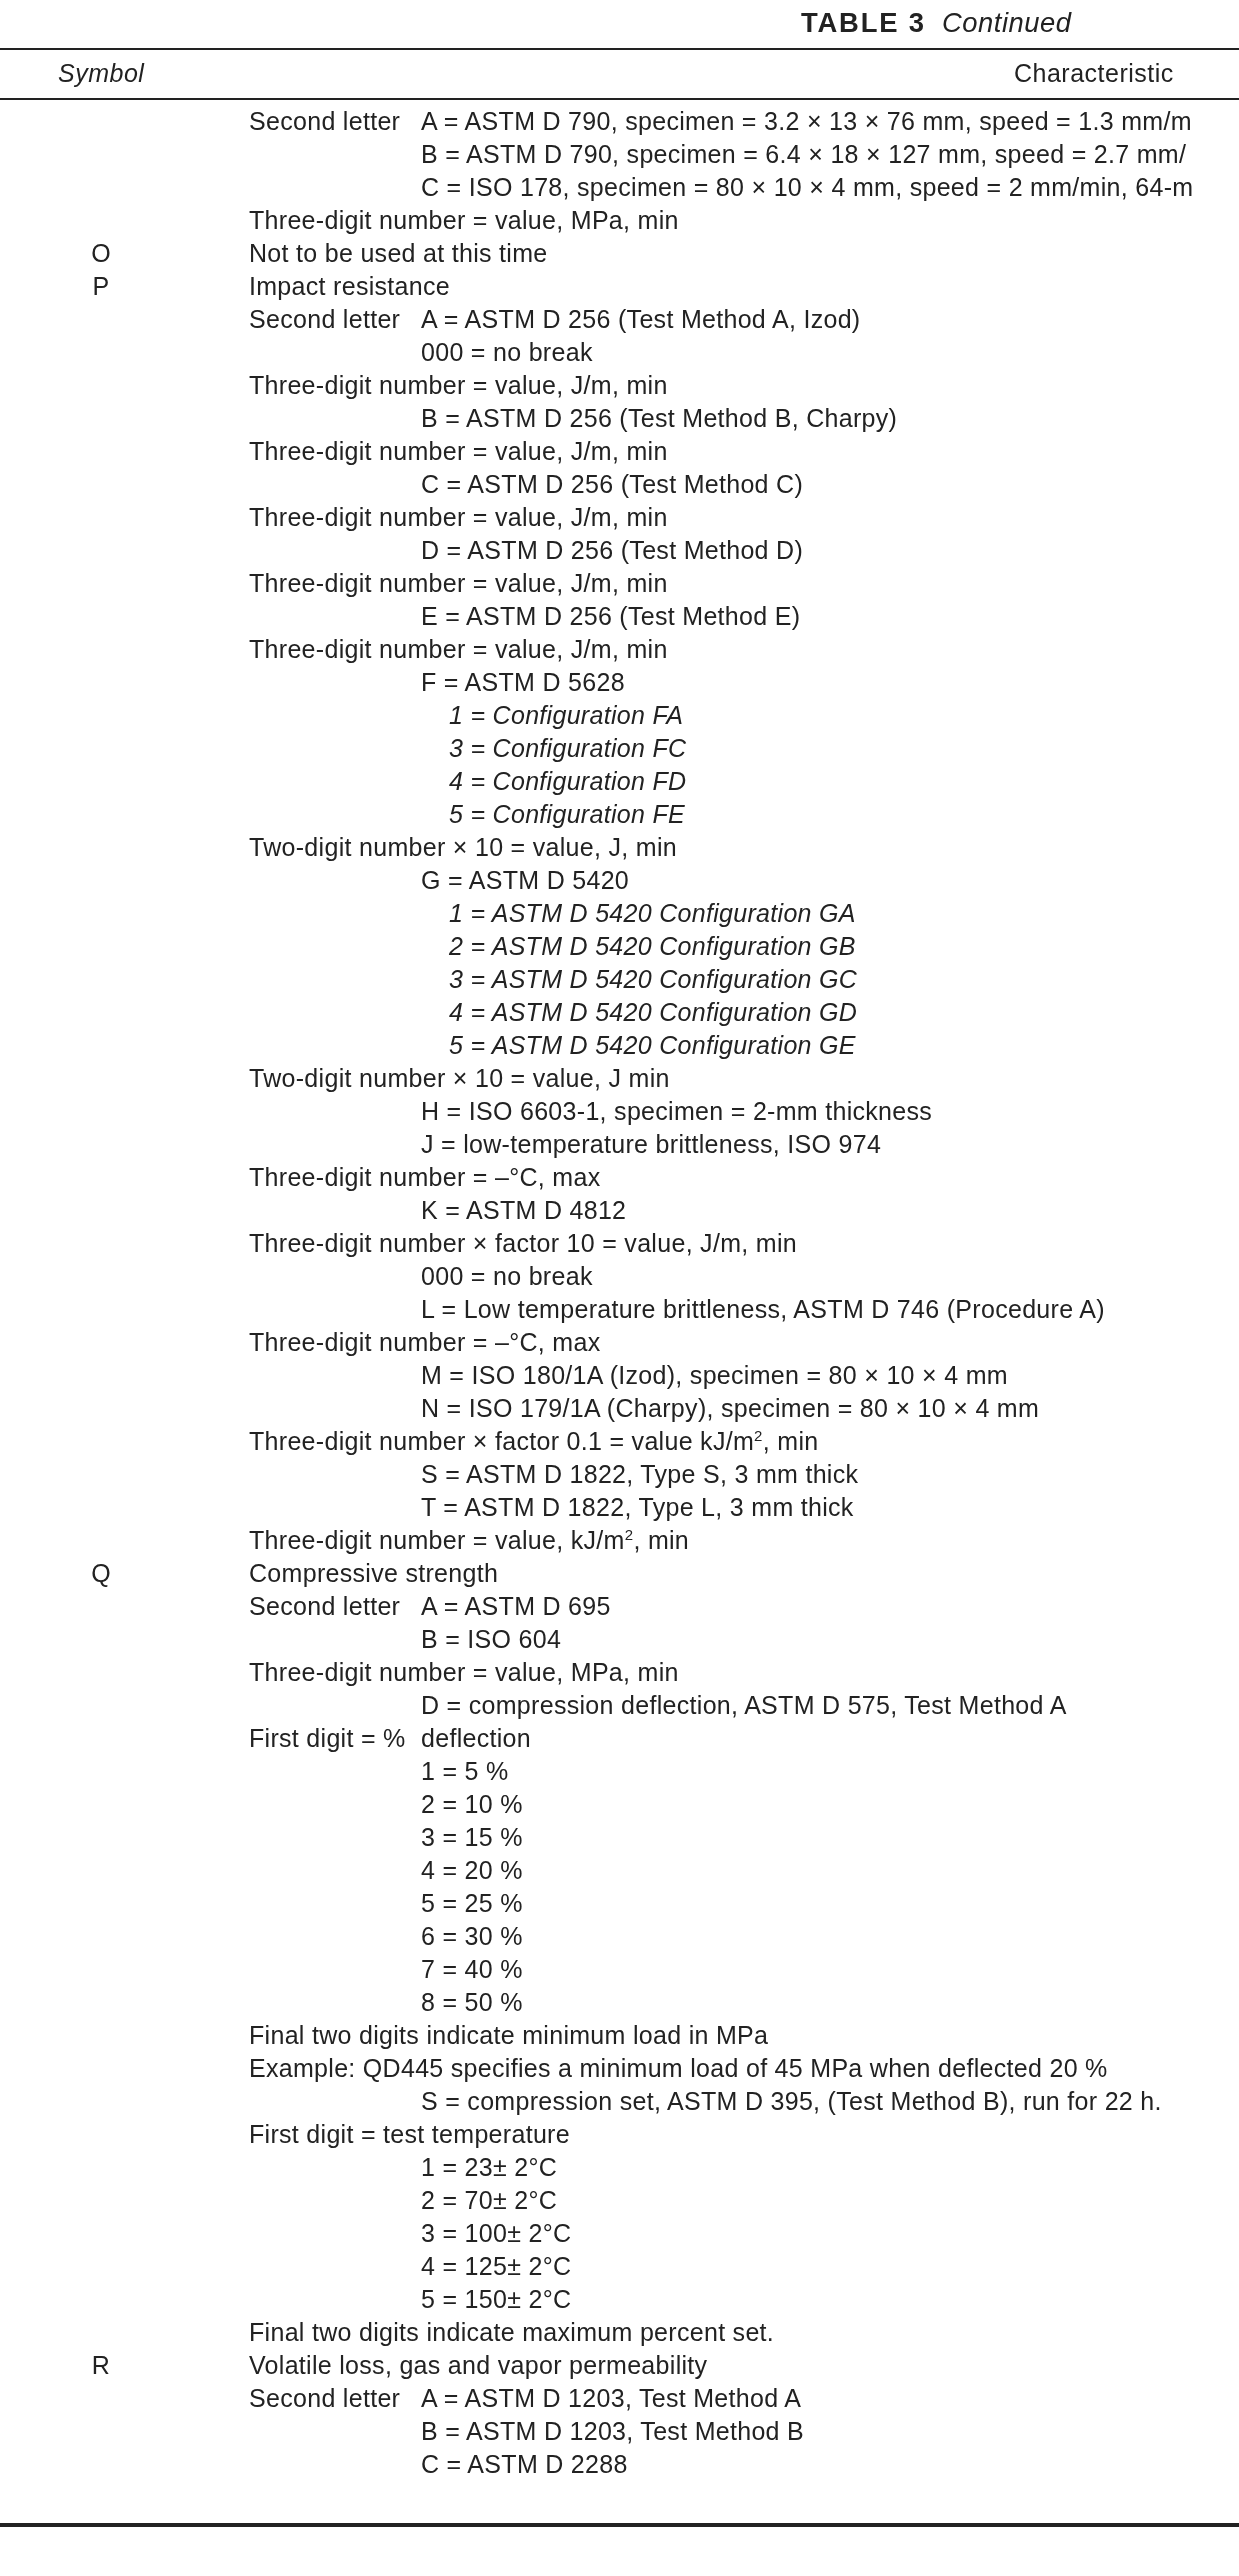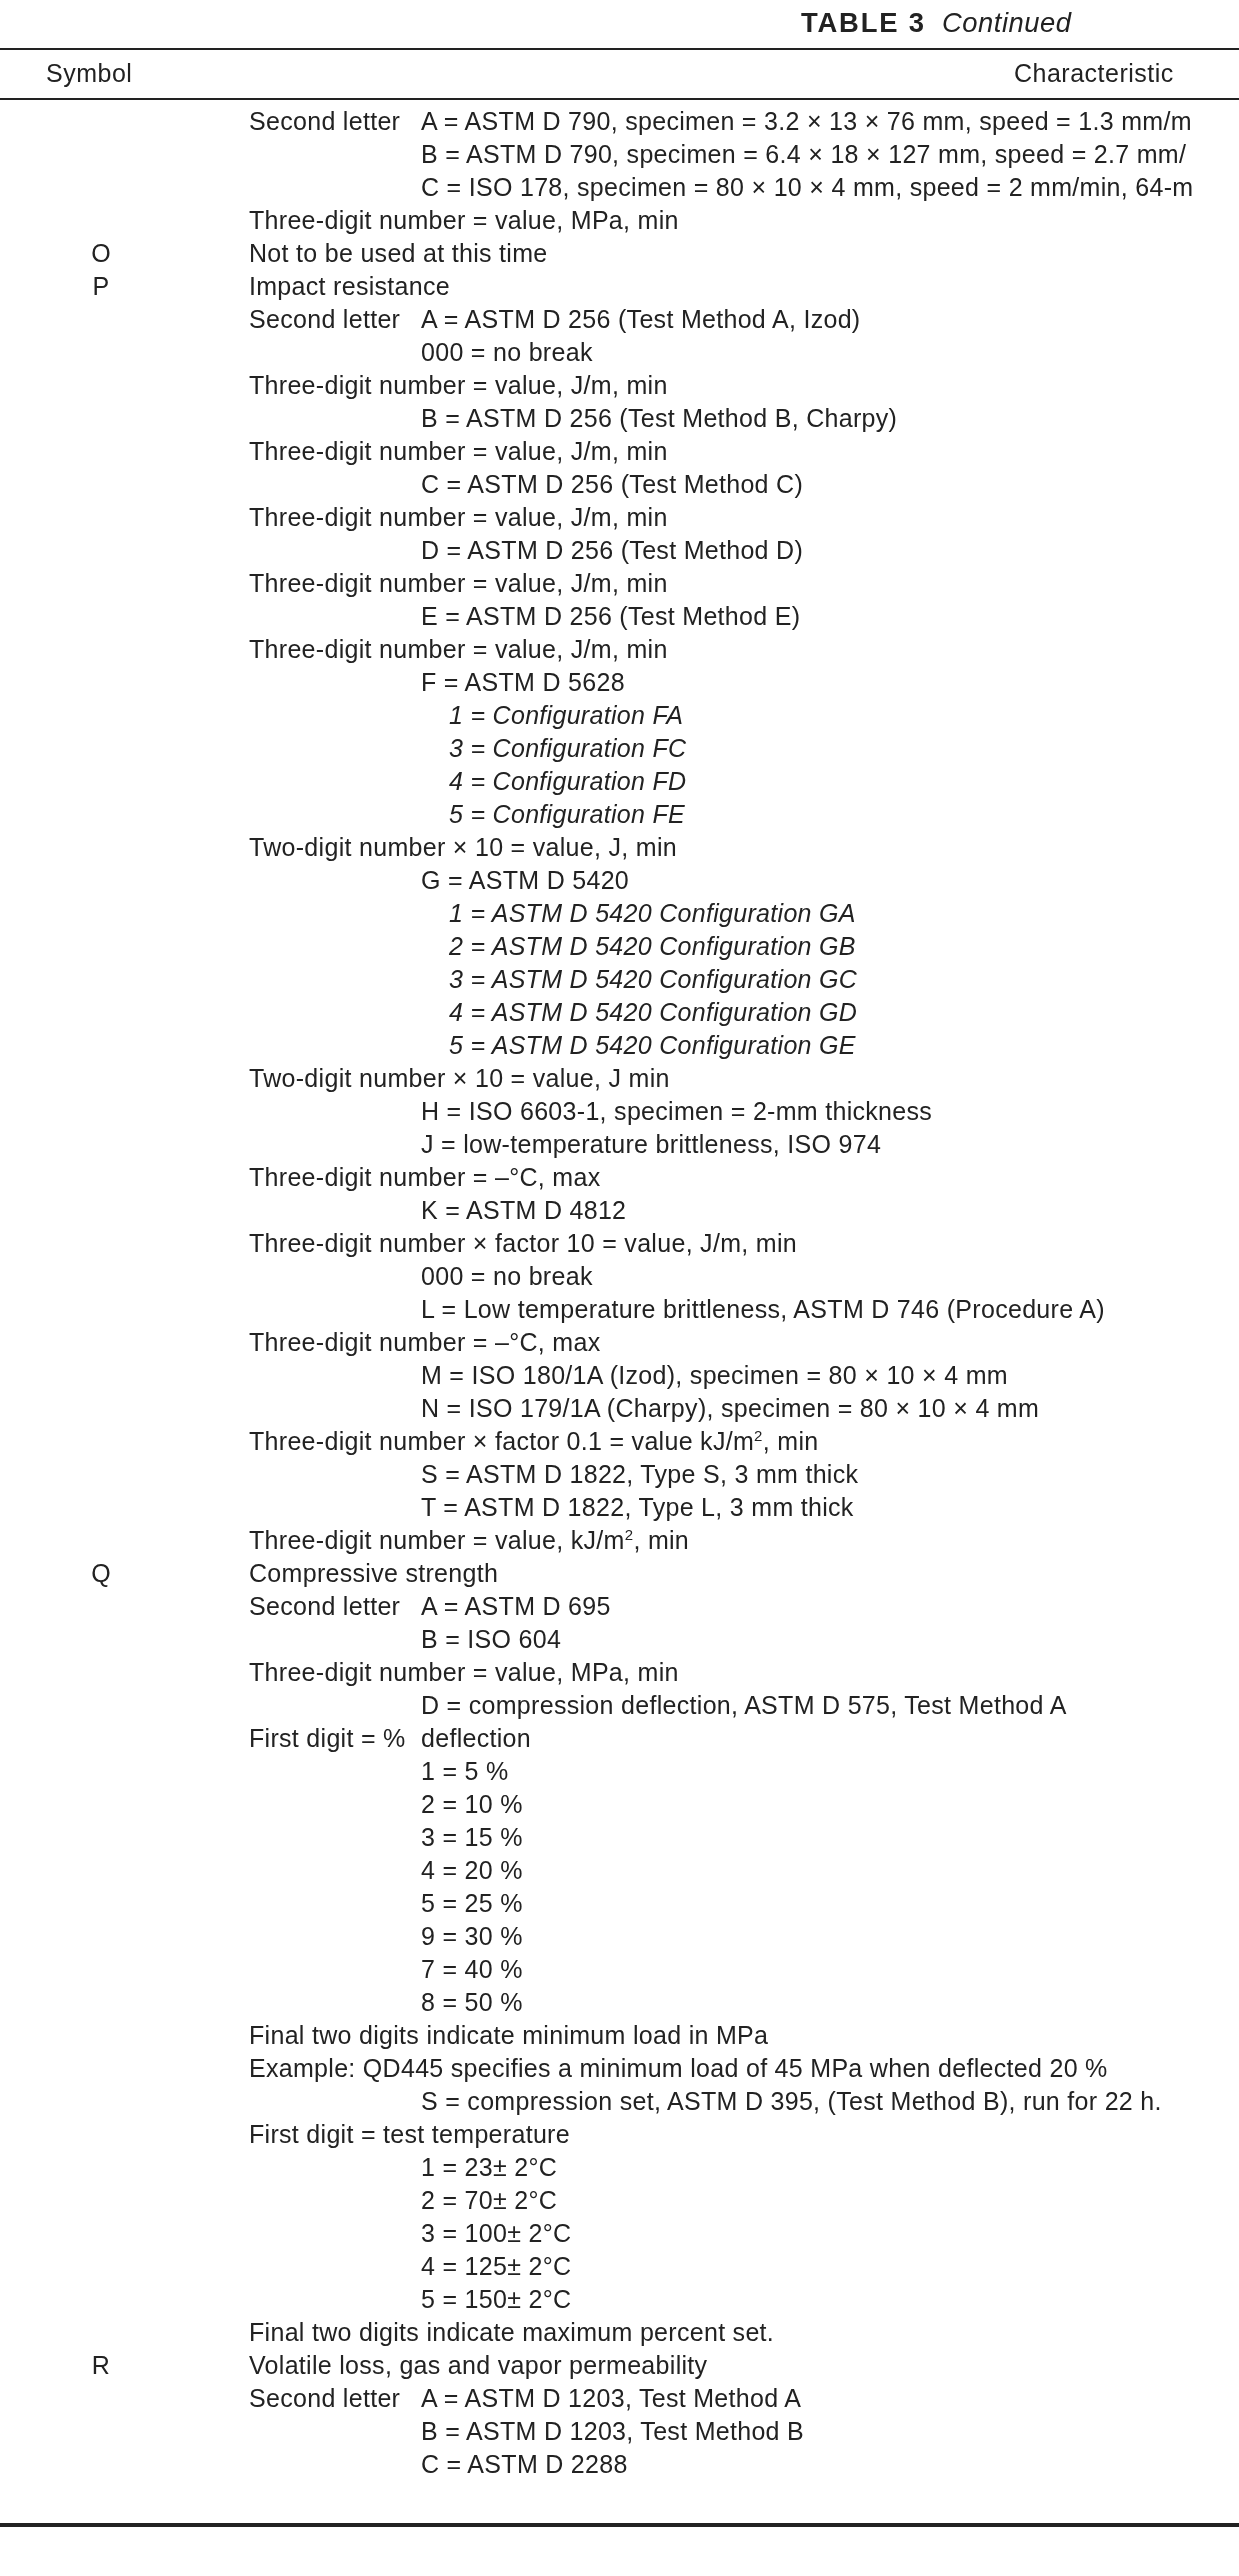--- a/index.html
+++ b/index.html
@@ -11,21 +11,21 @@
     position: absolute; top: 3.7px; left: 801px; height: 37px; line-height: 37px;
     white-space: nowrap; font-size: 27.4px;
   }
   .title .t-bold { font-weight: bold; letter-spacing: 1.8px; }
   .title .t-ital { font-style: italic; margin-left: 16.4px; letter-spacing: 0.5px; margin-top: 25px; }
   .rule { position: absolute; left: 0; width: 1239px; background: #222222; }
   .rule.top { top: 48px; height: 1.8px; }
   .rule.mid { top: 98px; height: 1.8px; }
   .rule.bottom { top: 2523px; height: 3.7px; }
   .hdr { position: absolute; top: 55px; height: 37px; line-height: 37px; font-size: 25px; letter-spacing: 0.5px; white-space: nowrap; }
-  .hdr.symbol { left: 46px; }
+  .hdr.symbol { left: 58px; font-style: italic; }
   .hdr.char { left: 1014px; }
   .rows { position: absolute; top: 105px; left: 0; width: 1239px; }
   .row { position: relative; height: 33px; line-height: 33px; font-size: 25px; letter-spacing: 0.3px; white-space: nowrap; }
   .row span { position: absolute; top: 0; }
   .sym { left: 90px; width: 22px; text-align: center; }
   .lead { left: 249px; }
   .sub { left: 421px; }
   .subsub { left: 449px; font-style: italic; }
   sup { font-size: 60%; line-height: 0; vertical-align: 0.6em; }
 </style>
@@ -208,21 +208,21 @@
     <div class="row">
       <span class="sub">3 = 15 %</span>
     </div>
     <div class="row">
       <span class="sub">4 = 20 %</span>
     </div>
     <div class="row">
       <span class="sub">5 = 25 %</span>
     </div>
     <div class="row">
-      <span class="sub">9 = 30 %</span>
+      <span class="sub">6 = 30 %</span>
     </div>
     <div class="row">
       <span class="sub">7 = 40 %</span>
     </div>
     <div class="row">
       <span class="sub">8 = 50 %</span>
     </div>
     <div class="row">
       <span class="lead">Final two digits indicate minimum load in MPa</span>
     </div>

